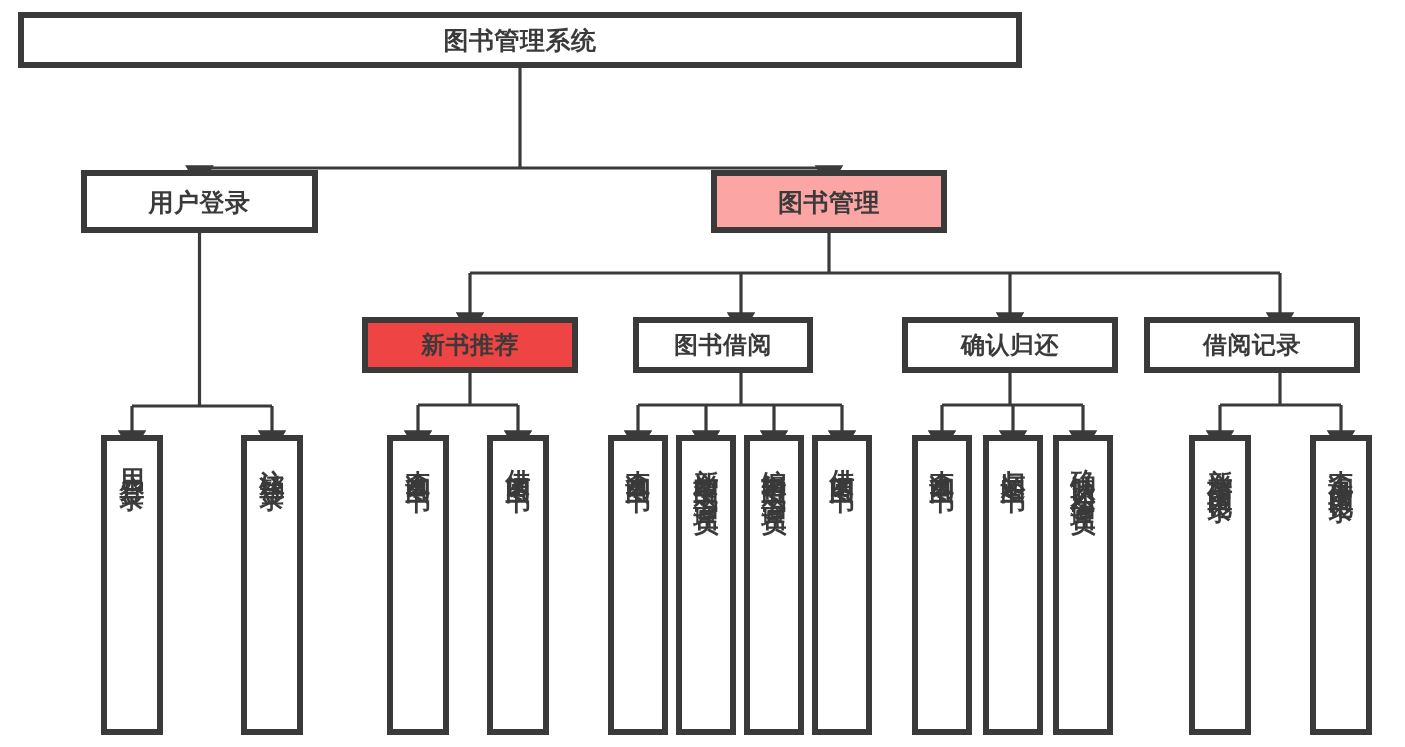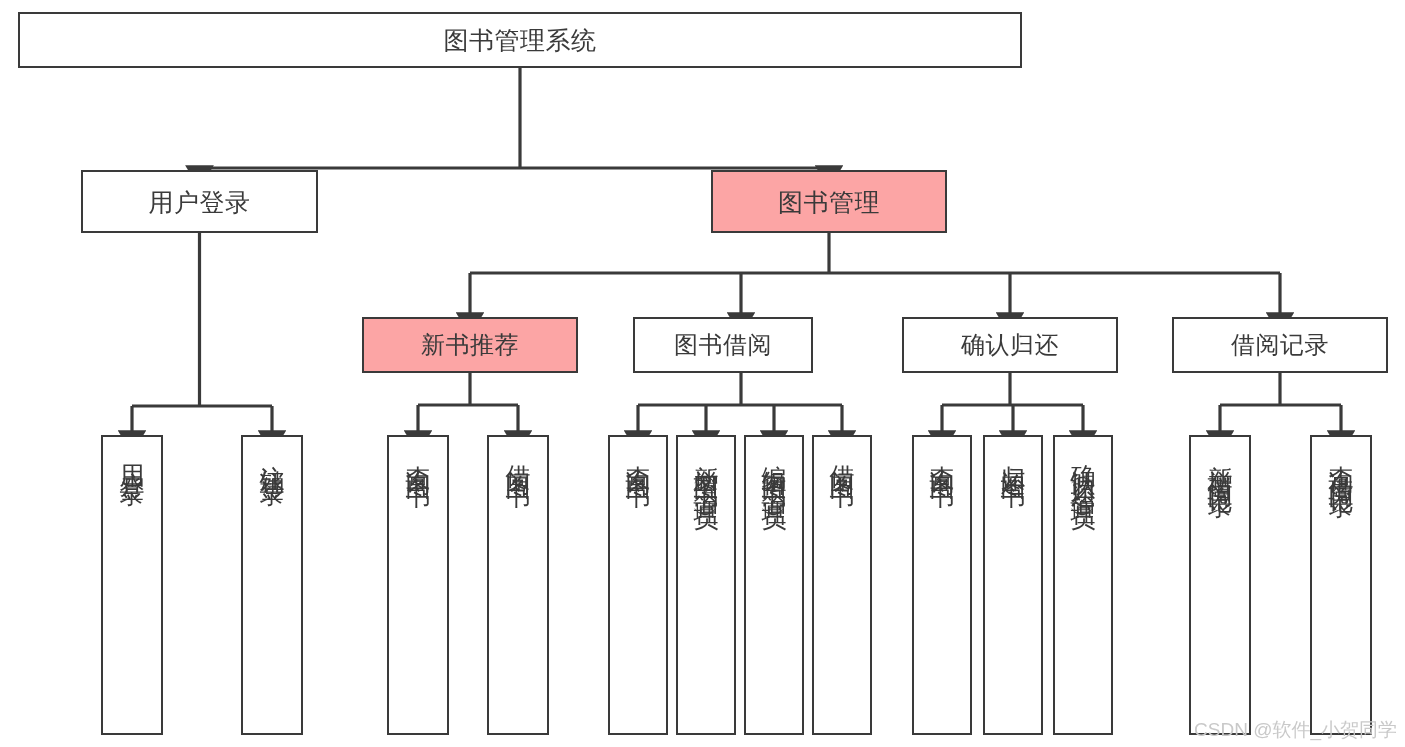--- a/index.html
+++ b/index.html
@@ -9,26 +9,27 @@
     font-family:"Liberation Sans","DejaVu Sans",sans-serif;
     overflow:hidden;
   }
   #canvas{position:relative;width:1405px;height:747px;background:#ffffff;}
   svg#wires{position:absolute;left:0;top:0;width:1405px;height:747px;pointer-events:none;}
 
   .node{
     position:absolute;
     box-sizing:border-box;
     background:#ffffff;
-    border:2px solid #8b5cf6;
+    border:6px solid #8b5cf6;
     display:flex;
     align-items:center;
     justify-content:center;
     color:#3a3a3a;
     z-index:2;
+    font-weight:bold;
   }
   .node .lbl{
     display:block;
     text-align:center;
     line-height:1.12;
     letter-spacing:0.5px;
     color:#3a3a3a;
     white-space:nowrap;
   }
   .node.root .lbl{font-size:25px;}
@@ -111,30 +112,30 @@
   <div id="nodes-layer">
       <div class="node root" style="left: 18px; top: 12px; width: 1004px; height: 56px; border-color: rgb(58, 58, 58); background: rgb(255, 255, 255);">
         <span class="lbl">图书管理系统</span>
       </div>
       <div class="node lvl2" style="left: 81px; top: 170px; width: 237px; height: 63px; border-color: rgb(58, 58, 58); background: rgb(255, 255, 255);">
         <span class="lbl">用户登录</span>
       </div>
       <div class="node lvl2" style="left: 711px; top: 170px; width: 236px; height: 63px; border-color: rgb(58, 58, 58); background: #fca5a5;">
         <span class="lbl">图书管理</span>
       </div>
-      <div class="node lvl3" style="left: 362px; top: 317px; width: 216px; height: 56px; border-color: rgb(58, 58, 58); background: #fca5a5;">
+      <div class="node lvl3" style="left: 362px; top: 317px; width: 216px; height: 56px; border-color: rgb(58, 58, 58); background: #ef4444;">
         <span class="lbl">新书推荐</span>
       </div>
       <div class="node lvl3" style="left: 633px; top: 317px; width: 180px; height: 56px; border-color: rgb(58, 58, 58); background: rgb(255, 255, 255);">
         <span class="lbl">图书借阅</span>
       </div>
       <div class="node lvl3" style="left: 902px; top: 317px; width: 216px; height: 56px; border-color: rgb(58, 58, 58); background: rgb(255, 255, 255);">
         <span class="lbl">确认归还</span>
       </div>
-      <div class="node lvl3" style="left: 1172px; top: 317px; width: 216px; height: 56px; border-color: rgb(58, 58, 58); background: rgb(255, 255, 255); align-items: center;">
+      <div class="node lvl3" style="left: 1144px; top: 317px; width: 216px; height: 56px; border-color: rgb(58, 58, 58); background: rgb(255, 255, 255); align-items: center;">
         <span class="lbl">借阅记录</span>
       </div>
       <div class="node leaf" style="left: 101px; top: 435px; width: 62px; height: 300px; border-color: rgb(58, 58, 58); background: rgb(255, 255, 255);">
         <span class="lbl">用户登录</span>
       </div>
       <div class="node leaf" style="left: 241px; top: 435px; width: 62px; height: 300px; border-color: rgb(58, 58, 58); background: rgb(255, 255, 255);">
         <span class="lbl">注销登录</span>
       </div>
       <div class="node leaf" style="left: 387px; top: 435px; width: 62px; height: 300px; border-color: rgb(58, 58, 58); background: rgb(255, 255, 255);">
         <span class="lbl">查询图书</span>
@@ -164,14 +165,13 @@
         <span class="lbl">确认归还（管理员）</span>
       </div>
       <div class="node leaf" style="left: 1189px; top: 435px; width: 62px; height: 300px; border-color: rgb(58, 58, 58); background: rgb(255, 255, 255);">
         <span class="lbl">新增借阅记录</span>
       </div>
       <div class="node leaf" style="left: 1310px; top: 435px; width: 62px; height: 300px; border-color: rgb(58, 58, 58); background: rgb(255, 255, 255);">
         <span class="lbl">查询借阅记录</span>
       </div>
     </div>
 
-  <div id="watermark">CSDN @软件_小贺同学</div>
 </div>
 
 </body></html>

